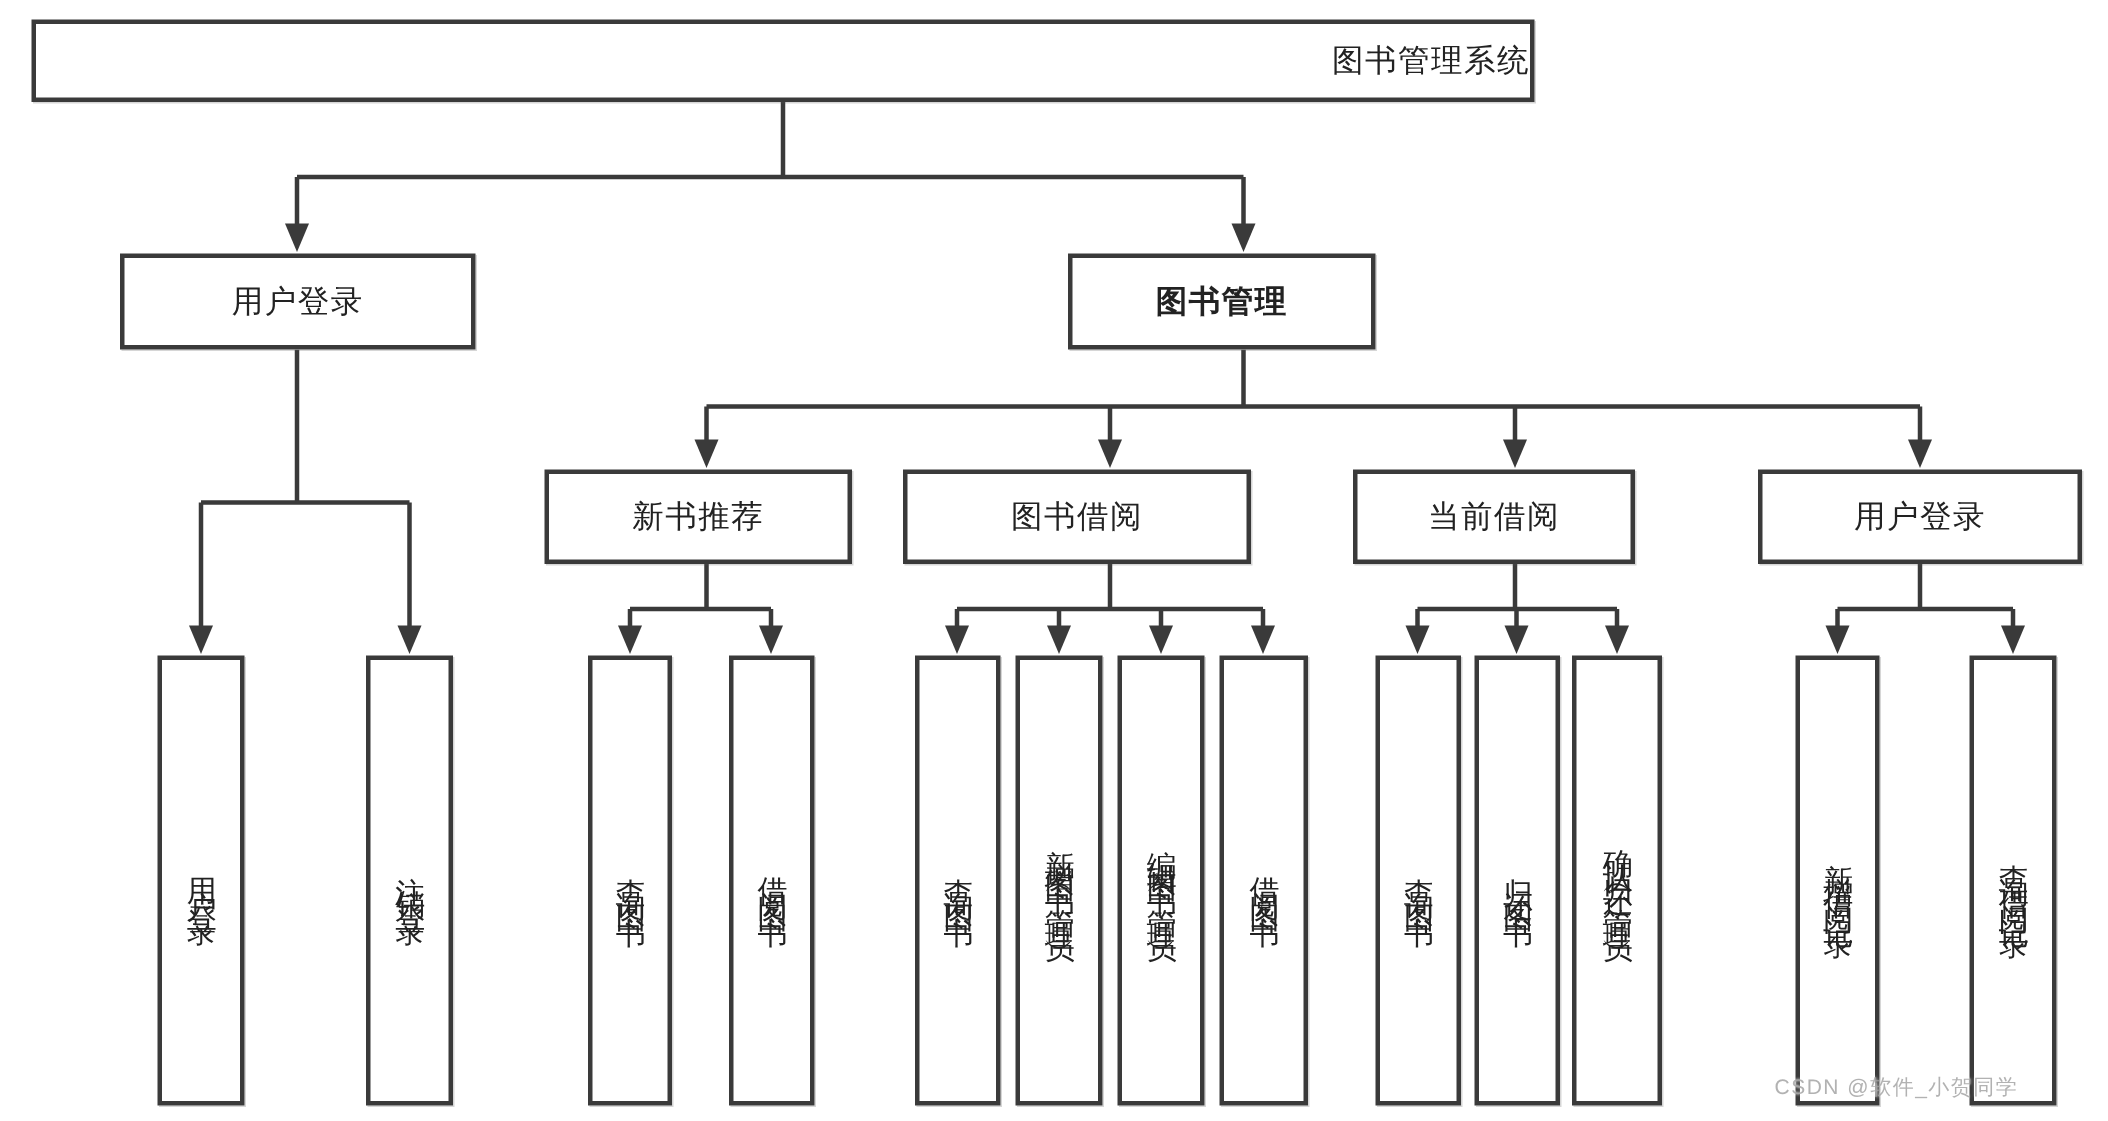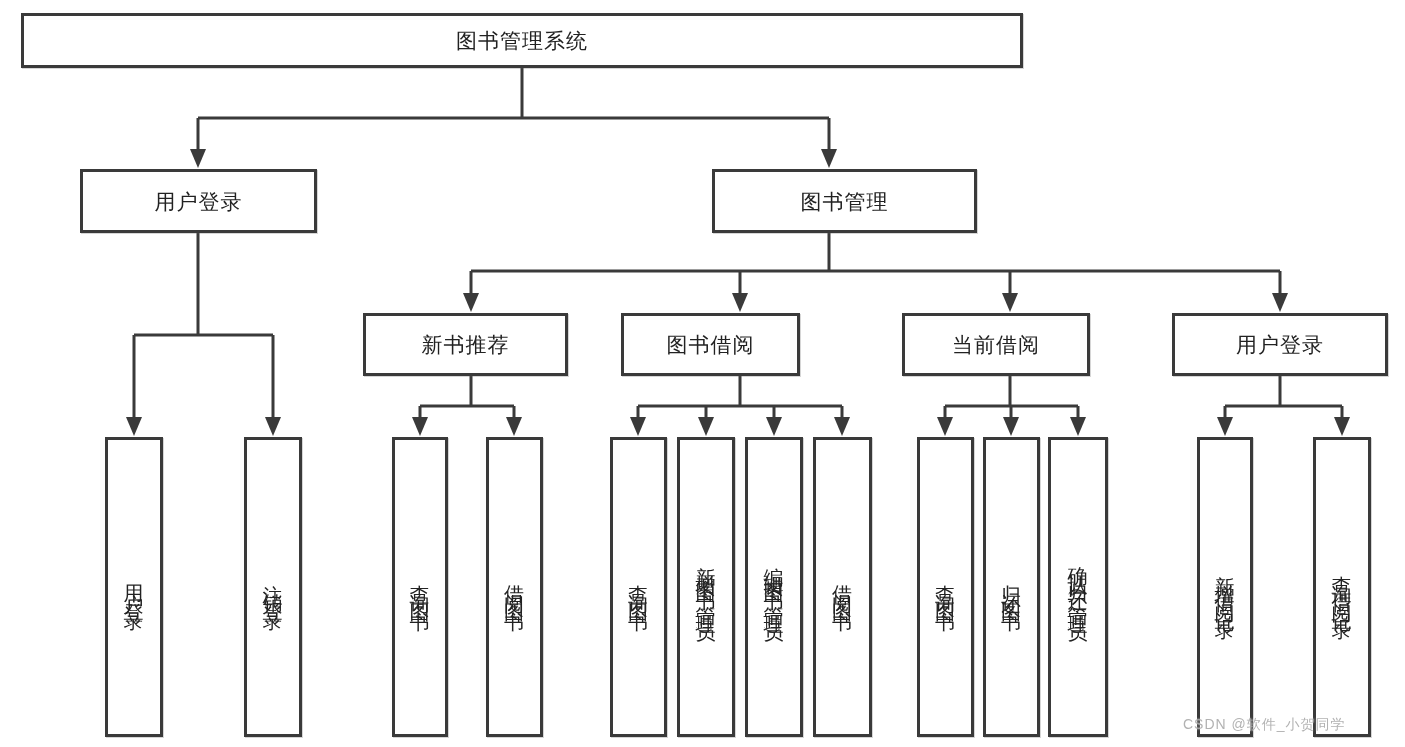--- a/index.html
+++ b/index.html
@@ -93,35 +93,35 @@
       <path d="M766 417 H782 L774 436 Z"></path>
       <path d="M834 417 H850 L842 436 Z"></path>
       <path d="M937 417 H953 L945 436 Z"></path>
       <path d="M1003 417 H1019 L1011 436 Z"></path>
       <path d="M1070 417 H1086 L1078 436 Z"></path>
       <path d="M1217 417 H1233 L1225 436 Z"></path>
       <path d="M1334 417 H1350 L1342 436 Z"></path>
     </g>
   </svg>
 
-  <div class="node box-h" style="left:21px; top:13px; width:1002px; height:55px;">
+  <div class="node box-h" style="left:21px; top:13px; width:1002px; height:55px;justify-content:flex-end;">
     <span class="lbl">图书管理系统</span>
   </div>
 
   <div class="node box-h" style="left:80px; top:169px; width:237px; height:64px;">
     <span class="lbl">用户登录</span>
   </div>
-  <div class="node box-h" style="left:712px; top:169px; width:265px; height:64px;">
+  <div class="node box-h" style="left:712px; top:169px; width:205px; height:64px;font-weight:bold;">
     <span class="lbl">图书管理</span>
   </div>
 
   <div class="node box-h" style="left:363px; top:313px; width:205px; height:63px;">
     <span class="lbl">新书推荐</span>
   </div>
-  <div class="node box-h" style="left:621px; top:313px; width:179px; height:63px;">
+  <div class="node box-h" style="left:602px; top:313px; width:232px; height:63px;">
     <span class="lbl">图书借阅</span>
   </div>
   <div class="node box-h" style="left:902px; top:313px; width:188px; height:63px;">
     <span class="lbl">当前借阅</span>
   </div>
   <div class="node box-h" style="left:1172px; top:313px; width:216px; height:63px;">
     <span class="lbl">用户登录</span>
   </div>
 
   <div class="node box-v" style="left:105px; top:437px; width:58px; height:300px;">

